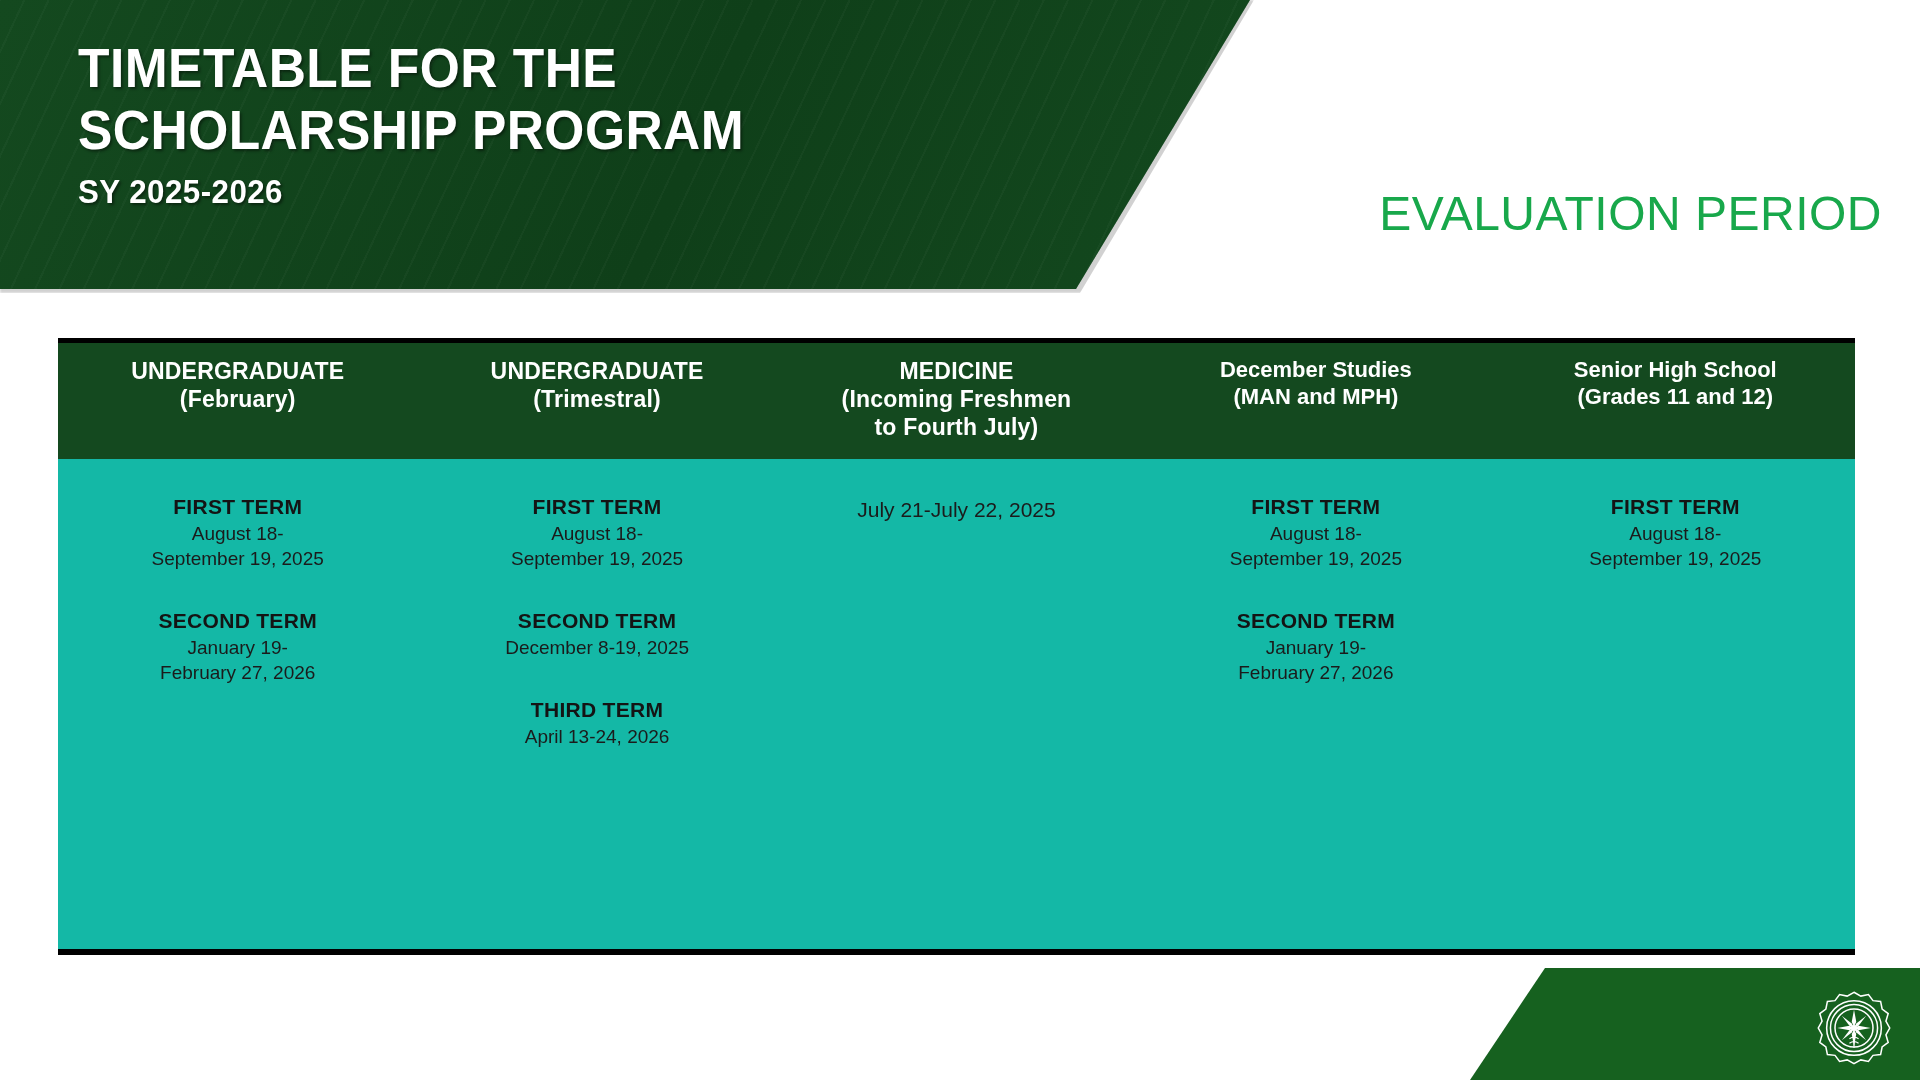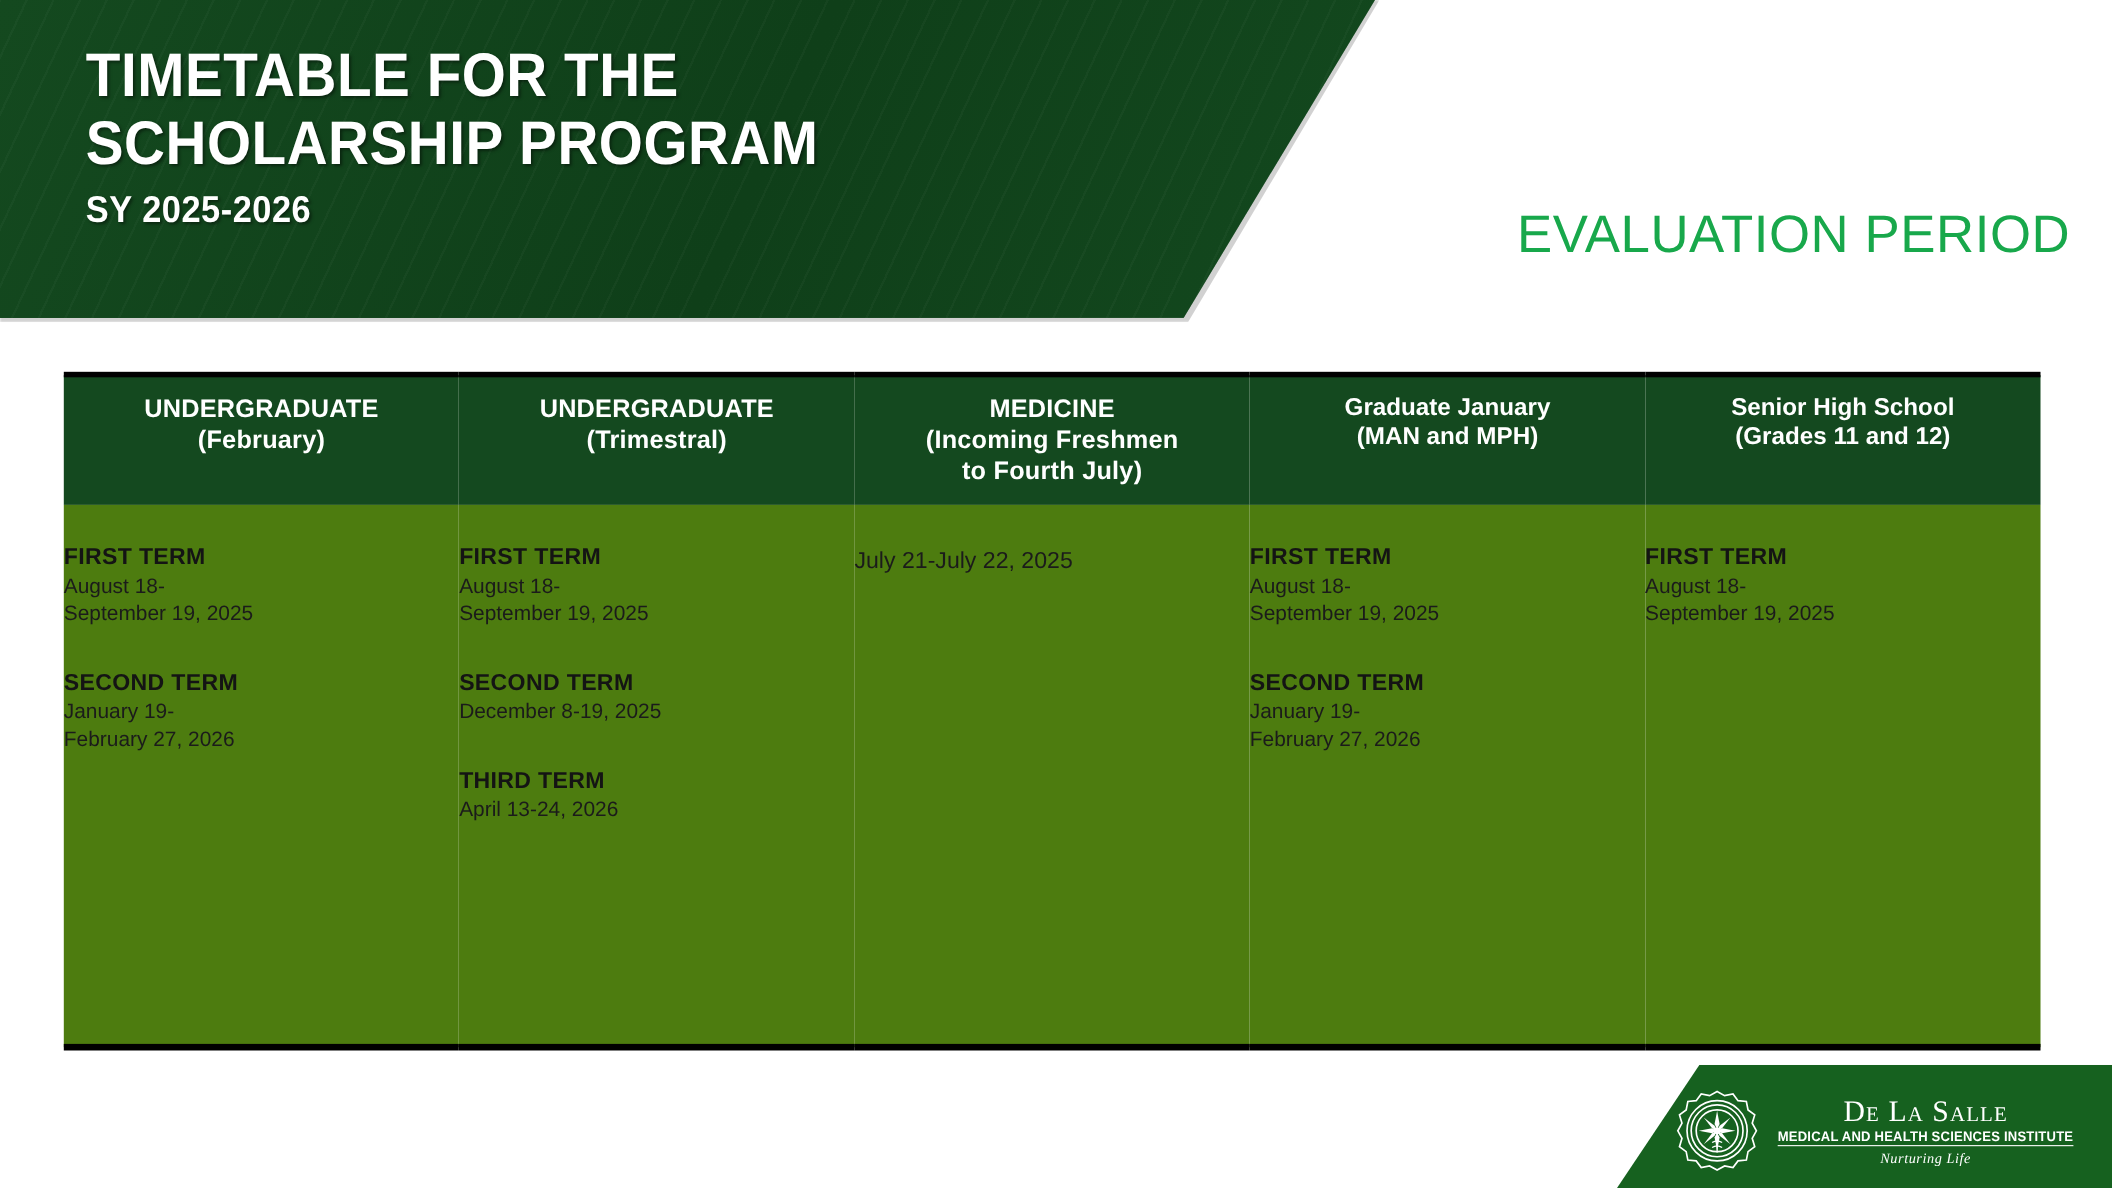--- a/index.html
+++ b/index.html
@@ -115,22 +115,23 @@
   }
   #timetable thead th.col-condensed {
     font-family: "Liberation Sans Narrow", "Liberation Sans", sans-serif;
     font-size: 23px;
     letter-spacing: 0.2px;
   }
   #timetable thead th .hdr-line { display: block; white-space: nowrap; }
   #timetable thead tr { height: 97px; }
 
   #timetable tbody td {
-    background: #4d7c0f;
+    background: #14b8a6;
     vertical-align: top;
+    text-align: center;
     padding: 0;
     height: 490px;
     border: none;
   }
   .cell-inner {
     padding-top: 34px;
   }
   .term-block {
     margin-bottom: 36px;
   }
@@ -234,21 +235,21 @@
       <th class="col-condensed">
         <span class="hdr-line">UNDERGRADUATE</span>
         <span class="hdr-line">(Trimestral)</span>
       </th>
       <th class="col-condensed">
         <span class="hdr-line">MEDICINE</span>
         <span class="hdr-line">(Incoming Freshmen</span>
         <span class="hdr-line">to Fourth July)</span>
       </th>
       <th>
-        <span class="hdr-line">Graduate January</span>
+        <span class="hdr-line">December Studies</span>
         <span class="hdr-line">(MAN and MPH)</span>
       </th>
       <th>
         <span class="hdr-line">Senior High School</span>
         <span class="hdr-line">(Grades 11 and 12)</span>
       </th>
     </tr>
   </thead>
   <tbody>
     <tr>
@@ -341,18 +342,13 @@
       <path d="M66 34 L53 44 L50 50 L56 47 Z"></path>
       <path d="M34 66 L47 56 L50 50 L44 53 Z"></path>
       <circle cx="50" cy="50" r="4"></circle>
     </g>
     <g fill="none" stroke="#ffffff" stroke-width="1.6">
       <path d="M50 58 L50 76"></path>
       <path d="M44 64 Q50 60 56 64"></path>
       <path d="M44 70 Q50 66 56 70"></path>
     </g>
   </svg>
-  <div id="logo-wordmark">
-    <div class="logo-name">De La Salle</div>
-    <div class="logo-tagline">MEDICAL AND HEALTH SCIENCES INSTITUTE</div>
-    <div class="logo-motto">Nurturing Life</div>
-  </div>
 </div>
 
 </body></html>

